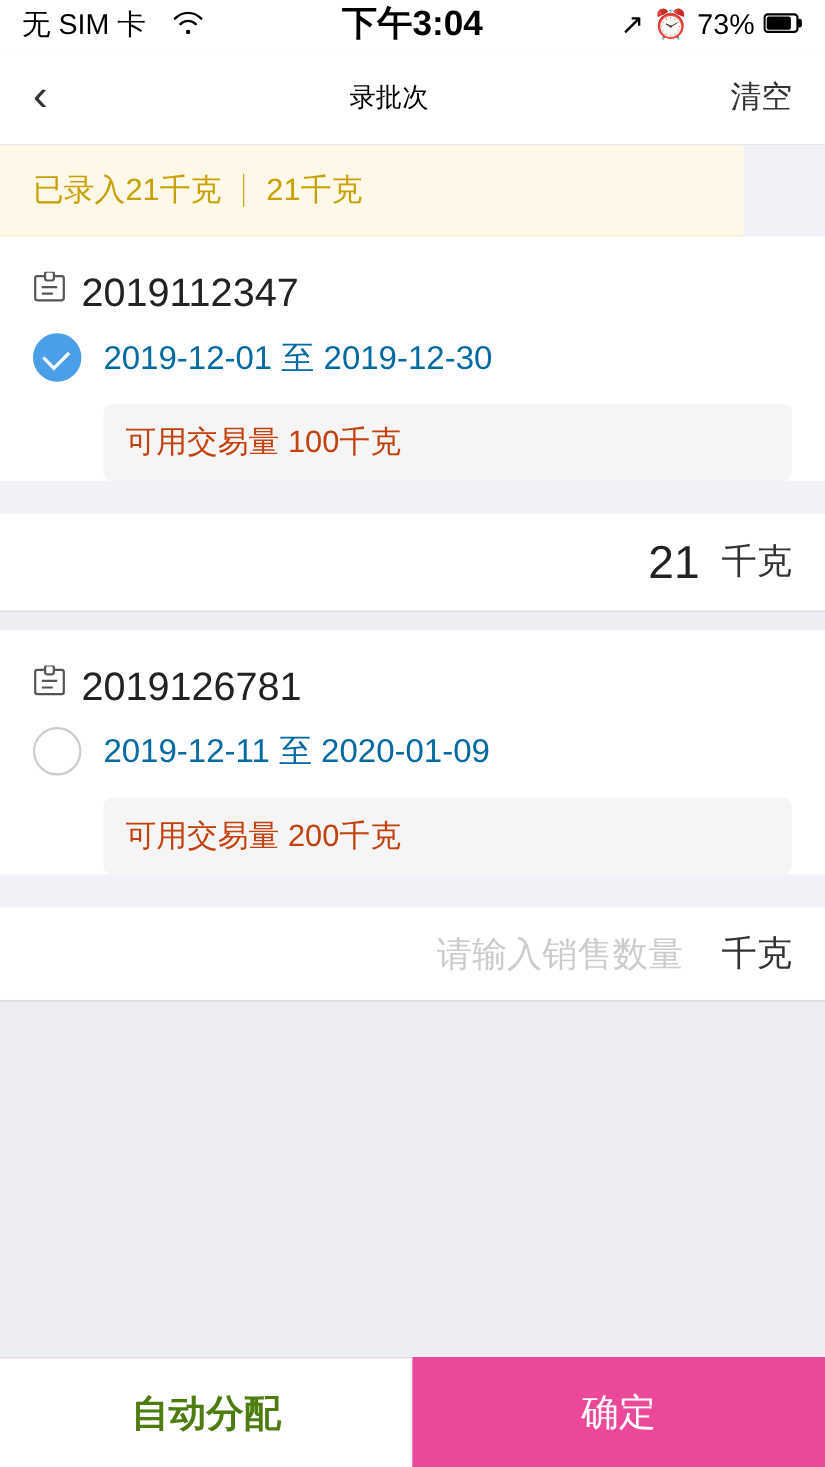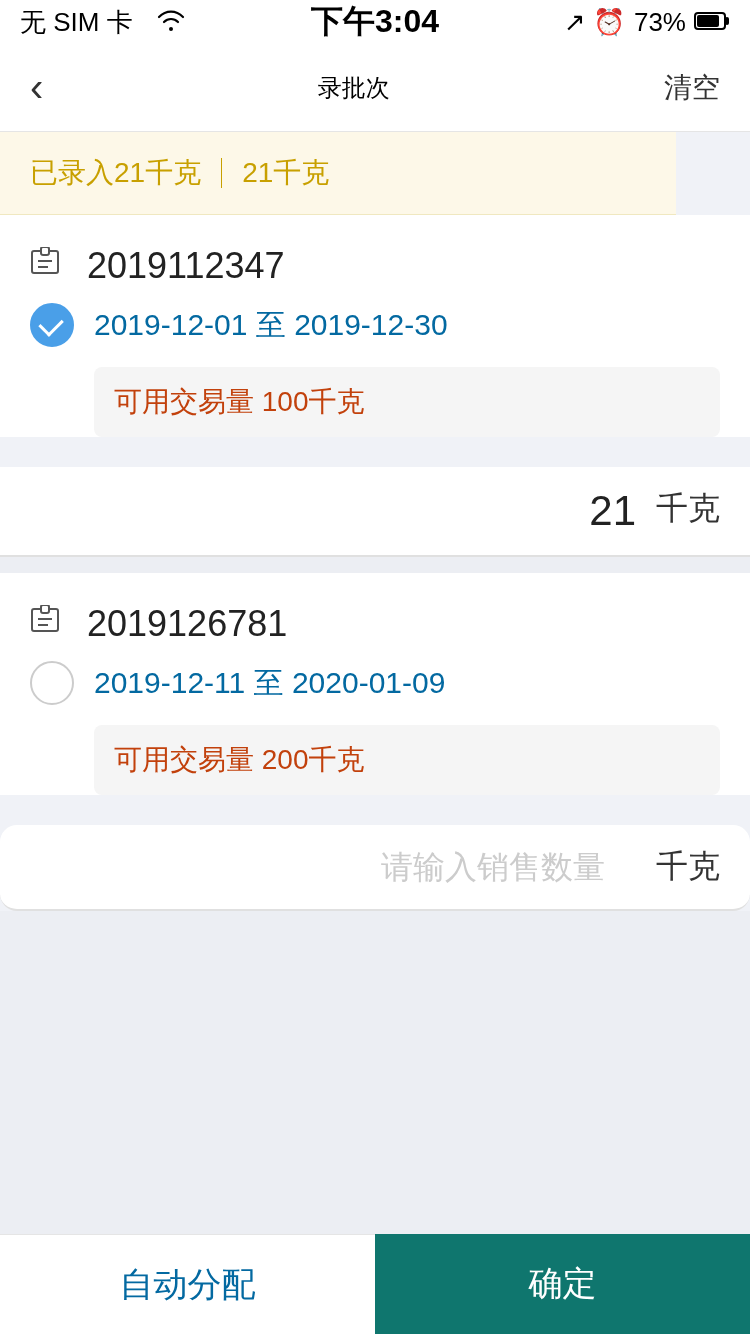--- a/index.html
+++ b/index.html
@@ -94,21 +94,21 @@
 
     
     .batch-card {
       background: #fff;
       margin-top: 0;
       padding: 30px 30px 0 30px;
     }
     .batch-header {
       display: flex;
       align-items: center;
-      gap: 23px;
+      gap: 10px;
       margin-bottom: 16px;
     }
     .batch-icon {
       font-size: 32px;
       color: #555;
     }
     .batch-id {
       font-size: 36px;
       font-weight: 500;
       color: #222;
@@ -153,21 +153,21 @@
       padding: 16px 20px;
       font-size: 28px;
       color: #c2410c;
       margin-left: 64px;
       margin-bottom: 30px;
     }
 
     
     .quantity-row {
       display: flex;
-      align-items: flex-start;
+      align-items: center;
       justify-content: flex-end;
       padding: 20px 30px;
       background: #fff;
       gap: 10px;
       border-bottom: 2px solid #e0e0e0;
     }
     .quantity-value {
       font-size: 42px;
       font-weight: 400;
       color: #222;
@@ -191,23 +191,22 @@
       padding: 30px 30px 0 30px;
     }
 
     
     .input-row {
       display: flex;
       align-items: center;
       justify-content: flex-end;
       padding: 20px 30px;
       background: #fff;
-      gap: 26px;
+      gap: 10px;
       border-bottom: 2px solid #e0e0e0;
-      border-radius: 17px;
     }
     .qty-input {
       border: none;
       outline: none;
       font-size: 32px;
       color: #ccc;
       text-align: right;
       background: transparent;
       width: 300px;
     }
@@ -234,31 +233,32 @@
       height: 100px;
       display: flex;
       position: fixed;
       bottom: 0;
       left: 0;
     }
     .btn-auto {
       flex: 1;
       background: #fff;
       font-size: 34px;
-      color: #0369a1;
+      color: #4d7c0f;
       border: none;
       cursor: pointer;
       display: flex;
       align-items: center;
       justify-content: center;
       border-top: 1px solid #e5e5e5;
+      font-weight: bold;
     }
     .btn-confirm {
       flex: 1;
-      background: #0f766e;
+      background: #ec4899;
       font-size: 34px;
       color: #fff;
       border: none;
       cursor: pointer;
       display: flex;
       align-items: center;
       justify-content: center;
     }
   </style>
 </head>

